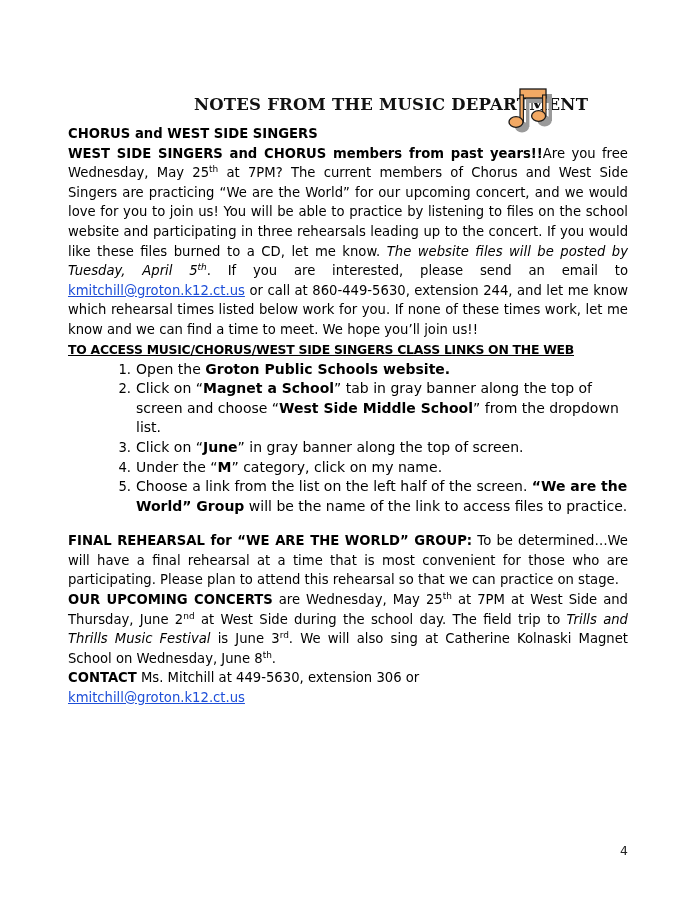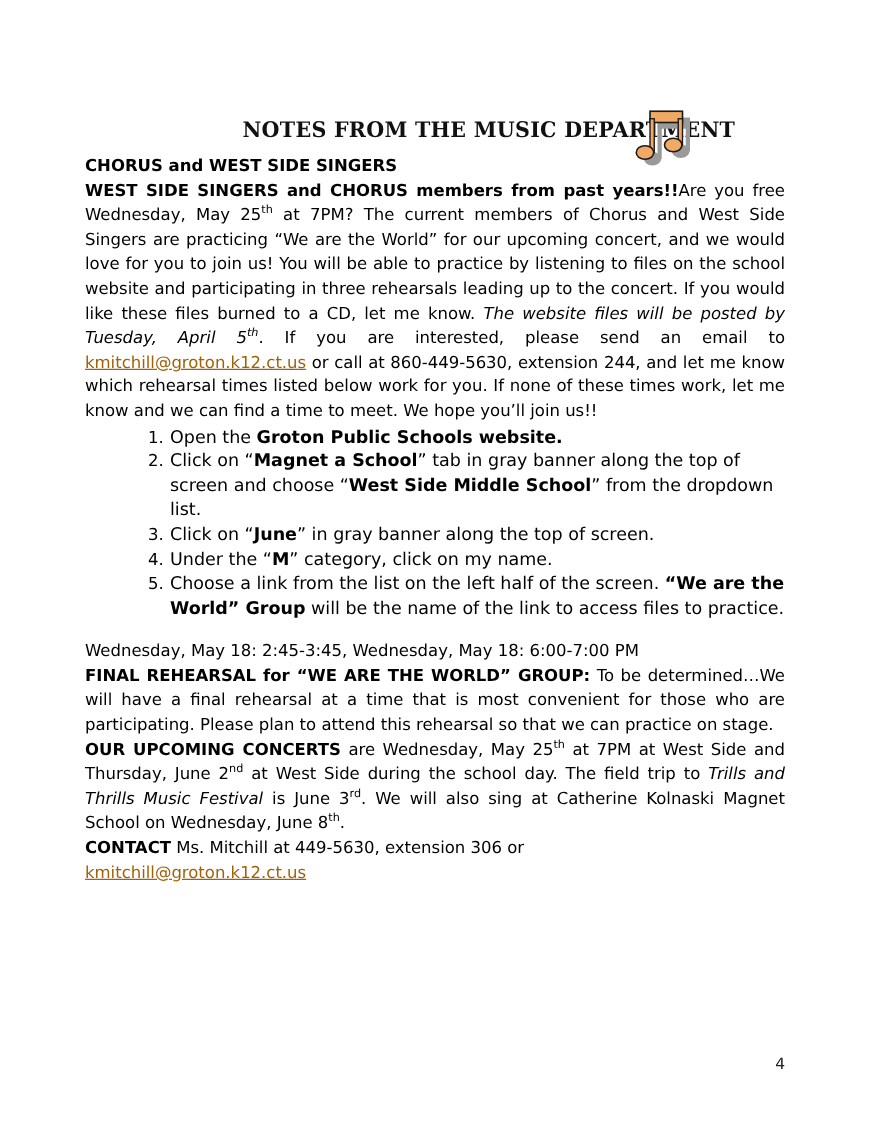--- a/index.html
+++ b/index.html
@@ -68,21 +68,21 @@
   }
   .ctr { text-align: center; }
   b, .b { font-weight: 700; }
   i, .i { font-style: italic; }
   sup {
     font-size: 0.68em;
     vertical-align: super;
     line-height: 0;
   }
   a.mail {
-    color: #a16207;
+    color: #1d4ed8;
     text-decoration: underline;
   }
 
   
   .access-head {
     margin: 0;
     font-family: "DejaVu Sans", sans-serif;
     font-weight: 700;
     font-size: 12.4px;
     line-height: 19px;
@@ -157,20 +157,21 @@
   <div class="content">
 
     <p class="blk ctr">
       <b>CHORUS and WEST SIDE SINGERS</b>
     </p>
 
     <p class="blk ctr">
       <b>WEST SIDE SINGERS and CHORUS members from past years!!</b><span>Are you free Wednesday, May 25</span><sup>th</sup><span> at 7PM? The current members of Chorus and West Side Singers are practicing “We are the World” for our upcoming concert, and we would love for you to join us! You will be able to practice by listening to files on the school website and participating in three rehearsals leading up to the concert. If you would like these files burned to a CD, let me know. </span><i>The website files will be posted by Tuesday, April 5</i><i><sup>th</sup></i><span>. If you are interested, please send an email to </span><a class="mail" href="#">kmitchill@groton.k12.ct.us</a><span> or call at 860-449-5630, extension 244, and let me know which rehearsal times listed below work for you. If none of these times work, let me know and we can find a time to meet. We hope you’ll join us!!</span>
     </p>
 
+    <p class="access-head">TO ACCESS MUSIC/CHORUS/WEST SIDE SINGERS CLASS LINKS ON THE WEB</p>
 
     <ol class="steps">
       <li>
         <span>Open the </span><b>Groton Public Schools website.</b><span></span>
       </li>
       <li>
         <span>Click on “</span><b>Magnet a School</b><span>” tab in gray banner along the top of screen and choose “</span><b>West Side Middle School</b><span>” from the dropdown list.</span>
       </li>
       <li>
         <span>Click on “</span><b>June</b><span>” in gray banner along the top of screen.</span>
@@ -178,21 +179,20 @@
       <li>
         <span>Under the “</span><b>M</b><span>” category, click on my name.</span>
       </li>
       <li>
         <span>Choose a link from the list on the left half of the screen. </span><b>“We are the World” Group</b><span> will be the name of the link to access files to practice.</span>
       </li>
     </ol>
 
     <div class="gap-md"></div>
 
-    <p class="blk">Wednesday, May 18: 2:45-3:45, Wednesday, May 18: 6:00-7:00 PM</p>
 
     <p class="blk">
       <b>FINAL REHEARSAL for “WE ARE THE WORLD” GROUP:</b><span> To be determined…We will have a final rehearsal at a time that is most convenient for those who are participating. Please plan to attend this rehearsal so that we can practice on stage.</span>
     </p>
 
     <p class="blk">
       <b>OUR UPCOMING CONCERTS</b><span> are Wednesday, May 25</span><sup>th</sup><span> at 7PM at West Side and Thursday, June 2</span><sup>nd</sup><span> at West Side during the school day. The field trip to </span><i>Trills and Thrills Music Festival</i><span> is June 3</span><sup>rd</sup><span>. We will also sing at Catherine Kolnaski Magnet School on Wednesday, June 8</span><sup>th</sup><span>.</span>
     </p>
 
     <p class="blk ctr">

